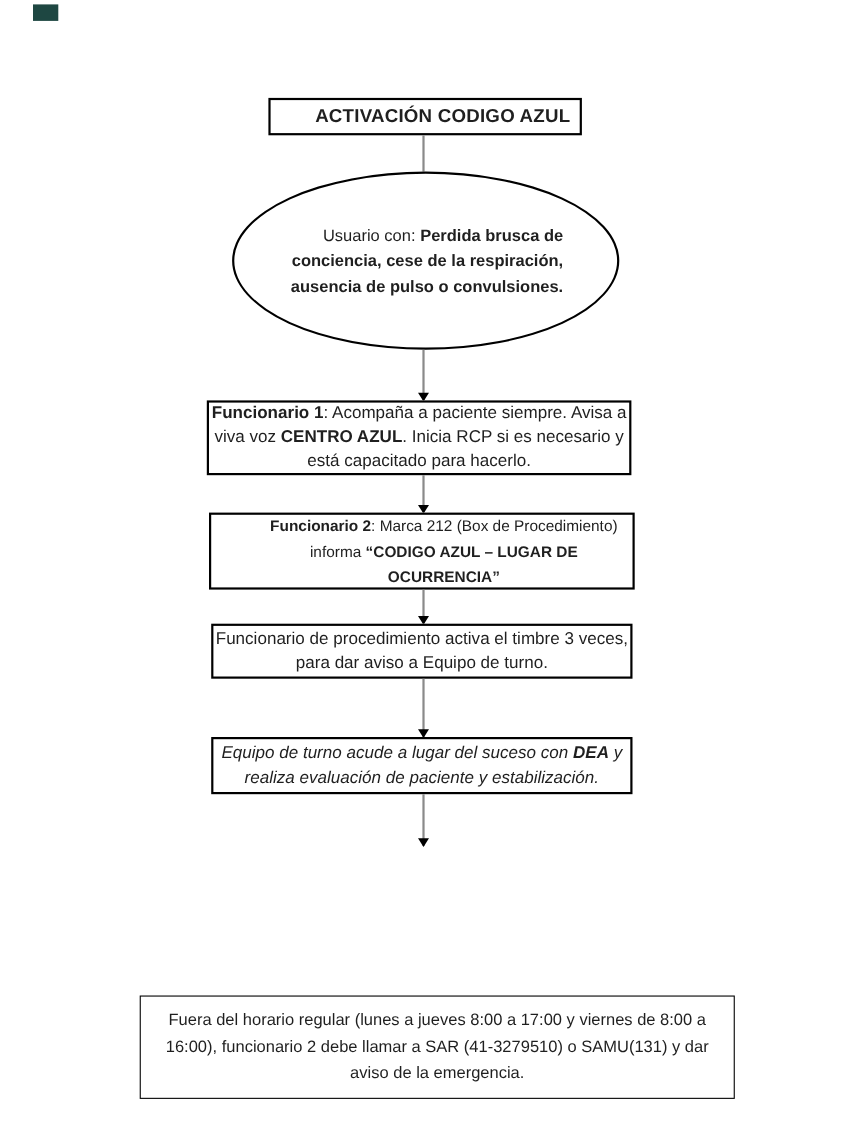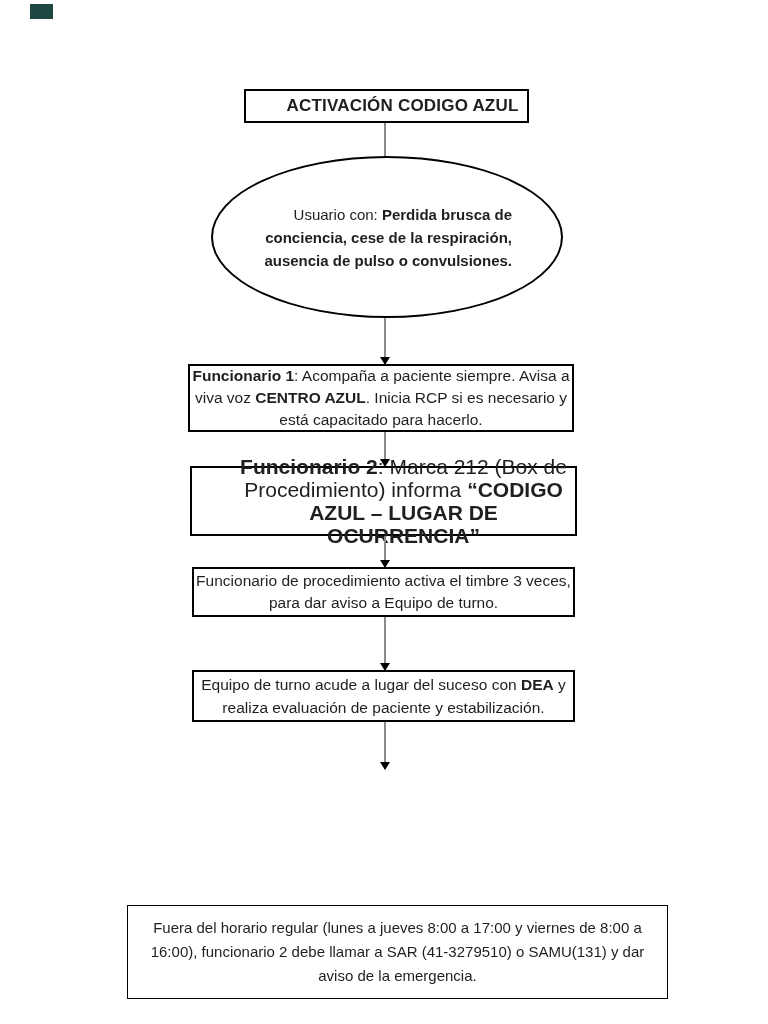--- a/index.html
+++ b/index.html
@@ -23,25 +23,25 @@
   .rect{border:2px solid var(--border);}
   .ellipse{border:2px solid var(--border);border-radius:50%;}
   .txt{width:100%;}
   .b{font-weight:bold;}
 
   #title-box{left:244px;top:89px;width:285px;height:34px;font-size:17px;font-weight:bold;letter-spacing:.2px;padding-left:32px;}
   #trigger-ellipse{left:211px;top:156px;width:352px;height:162px;font-size:15px;line-height:23px;}
   #trigger-ellipse .txt{width:250px;text-align:right;}
   #step-box-1{left:188px;top:364px;width:386px;height:68px;font-size:15.5px;line-height:22px;}
   #step-box-1 .txt{width:382px;}
-  #step-box-2{left:190px;top:466px;width:387px;height:70px;font-size:21px;line-height:23px;padding-left:40px;}
+  #step-box-2{left:190px;top:466px;width:387px;height:70px;font-size:14px;line-height:23px;padding-left:40px;}
   #step-box-2 .txt{width:360px;}
   #step-box-3{left:192px;top:567px;width:383px;height:50px;font-size:15.5px;line-height:22px;align-items:center;}
   #step-box-3 .txt{width:379px;}
-  #step-box-4{left:192px;top:670px;width:383px;height:52px;font-size:15.5px;line-height:23px;}
+  #step-box-4{left:192px;top:670px;width:383px;height:52px;font-size:15.5px;line-height:23px;font-style:italic;}
   #step-box-4 .txt{width:379px;}
   #end-ellipse{left:225px;top:769px;width:318px;height:72px;font-size:17px;font-weight:bold;line-height:24px;}
   #end-ellipse .txt{width:230px;}
   #note-box{left:127px;top:905px;width:541px;height:94px;font-size:15px;line-height:24px;border-width:1.5px;}
   #note-box .txt{width:520px;}
 
   .connector{position:absolute;left:384px;width:2px;background:var(--conn);}
   #connector-1{top:123px;height:33px;}
   #connector-2{top:318px;height:46px;}
   #connector-3{top:432px;height:34px;}

